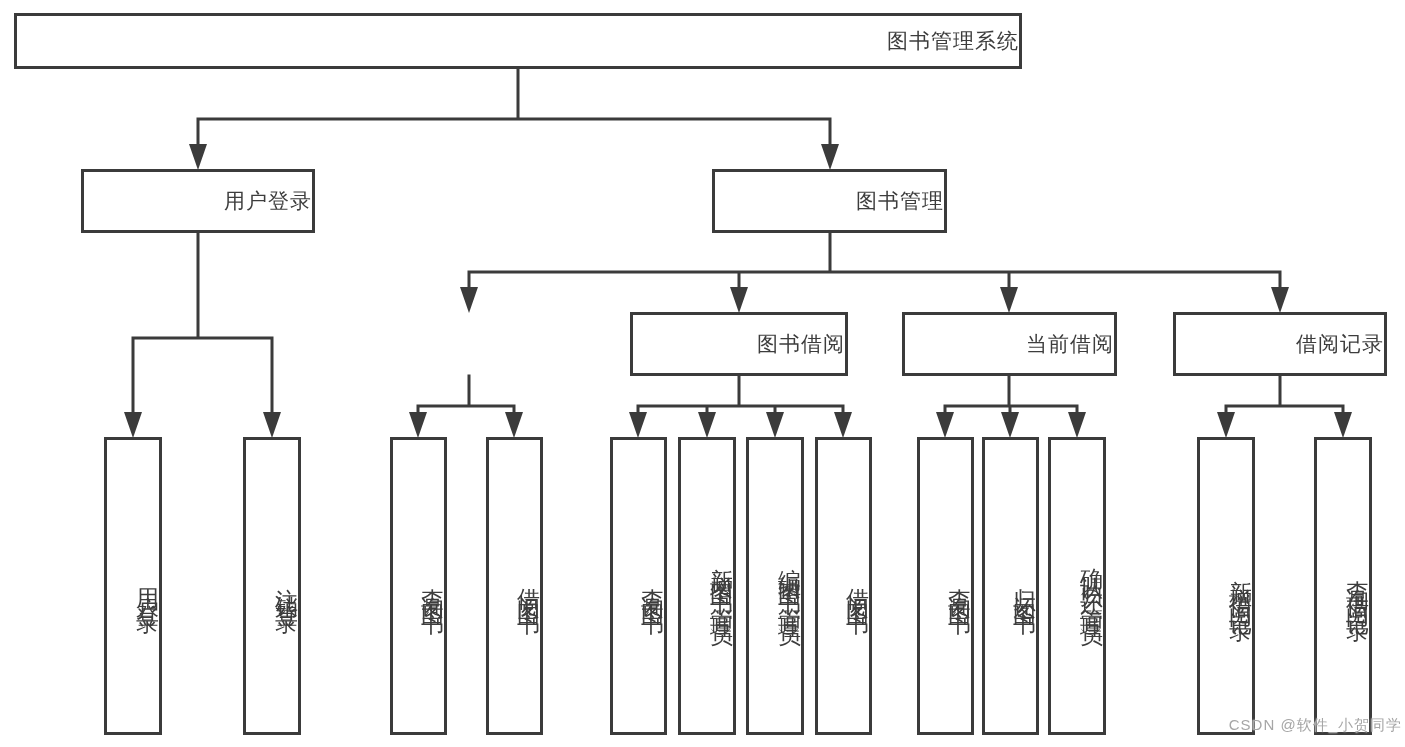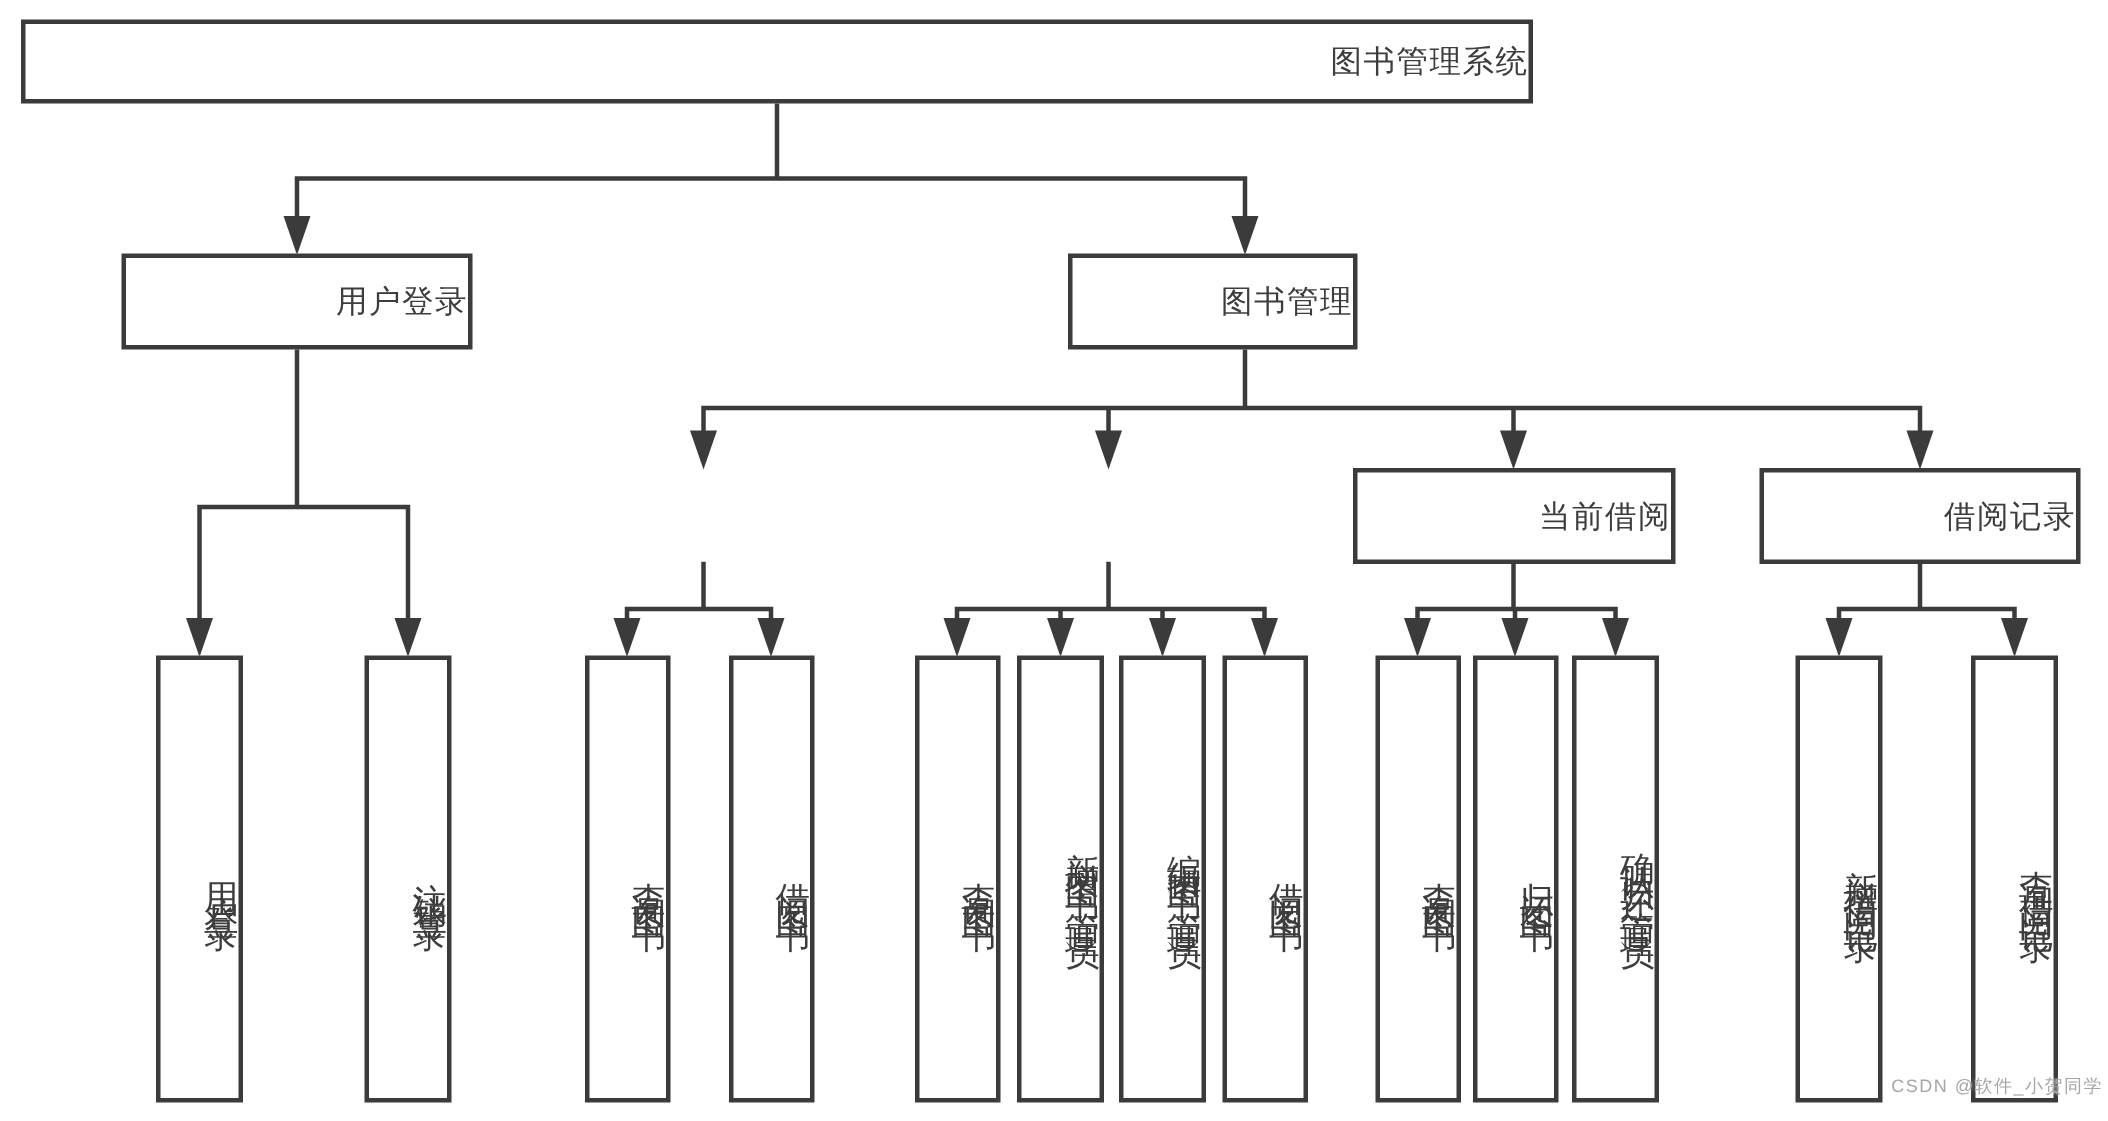--- a/index.html
+++ b/index.html
@@ -42,21 +42,21 @@
     text-orientation: mixed;
     font-size: 23px;
     letter-spacing: 8px;
     line-height: 1;
     white-space: nowrap;
   }
   .watermark {
     position: absolute;
     top: 716px;
     right: 3px;
-    font-size: 12px;
+    font-size: 15px;
     letter-spacing: 1px;
     color: #a6a6a6;
     text-shadow: 0 0 2px #ffffff;
     white-space: nowrap;
     z-index: 5;
   }
 </style>
 </head>
 <body>
 
@@ -105,24 +105,27 @@
     </g>
   </svg>
 
   <div class="box" style="left:14px; top:13px; width:1008px; height:56px;">
     <span class="hlabel">图书管理系统</span>
   </div>
 
   <div class="box" style="left:81px; top:169px; width:234px; height:64px;">
     <span class="hlabel">用户登录</span>
   </div>
-  <div class="box" style="left:712px; top:169px; width:193px; height:64px;padding-left:40px;">
+  <div class="box" style="left:712px; top:169px; width:235px; height:64px;padding-left:40px;">
     <span class="hlabel">图书管理</span>
   </div>
 
+  <div class="box" style="left:630px; top:312px; width:218px; height:64px;">
+    <span class="hlabel">图书借阅</span>
+  </div>
   <div class="box" style="left:902px; top:312px; width:215px; height:64px;padding-left:31px;">
     <span class="hlabel">当前借阅</span>
   </div>
   <div class="box" style="left:1173px; top:312px; width:214px; height:64px;">
     <span class="hlabel">借阅记录</span>
   </div>
 
   <div class="box leaf" style="left:104px; top:437px; width:58px; height:298px;">
     <span class="vlabel">用户登录</span>
   </div>

